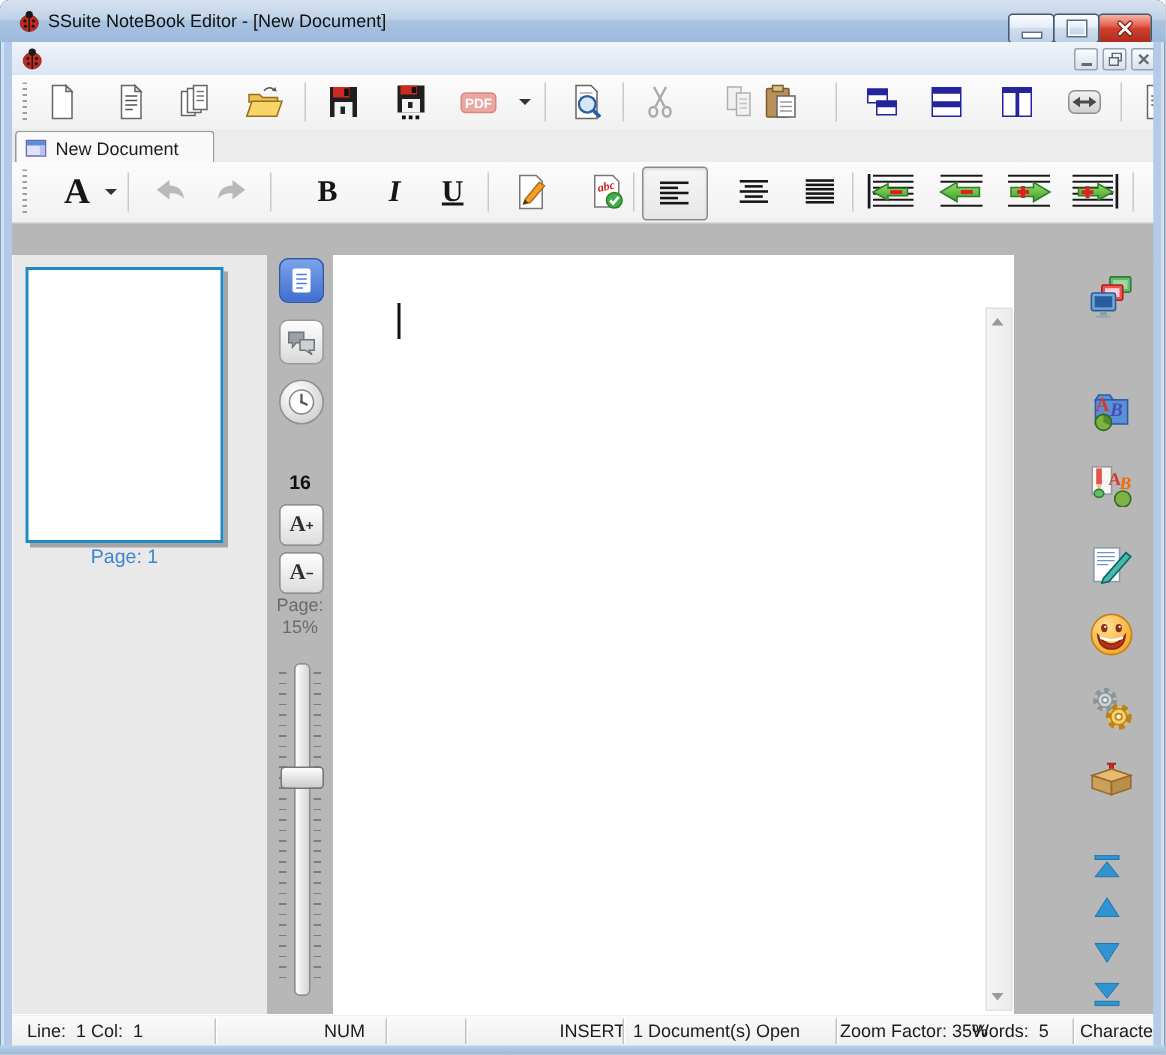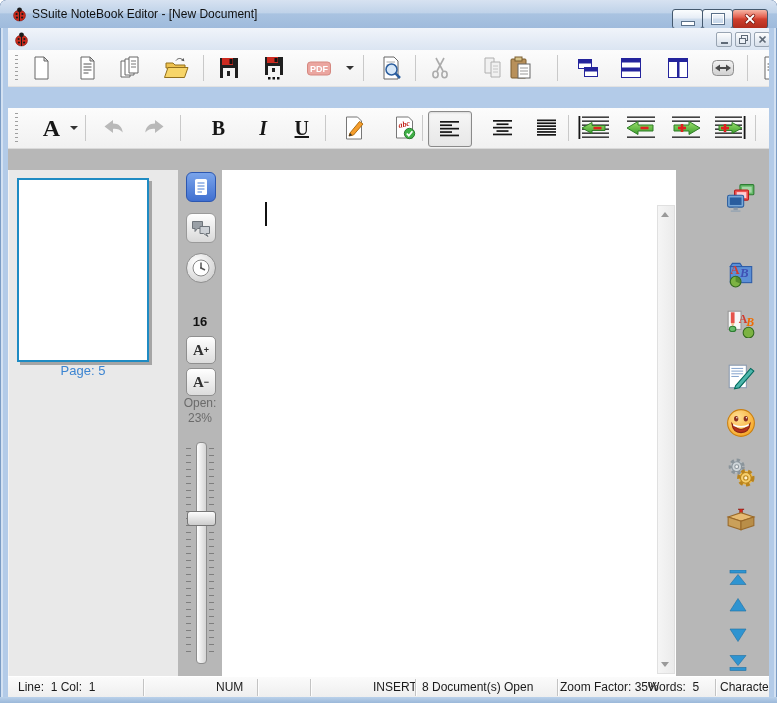--- a/index.html
+++ b/index.html
@@ -361,20 +361,30 @@
         <path d="M7 2h9l4 4v18H7z" fill="#fff" stroke="#666"></path>
         <g stroke="#555">
             <line x1="9.5" y1="9" x2="17.5" y2="9"></line>
             <line x1="9.5" y1="12" x2="17.5" y2="12"></line>
             <line x1="9.5" y1="15" x2="17.5" y2="15"></line>
           </g>
       </svg>
     </div>
   </div>
 
+  <div class="tabrow">
+    <div class="tab">
+      <svg width="14" height="12" viewBox="0 0 14 12">
+        <rect x="0.5" y="0.5" width="13" height="10.5" fill="#dfe3fa" stroke="#6a6ab0"></rect>
+        <rect x="1" y="1" width="12" height="3" fill="#5b8fd9"></rect>
+        <rect x="9.5" y="4.5" width="3.5" height="6" fill="#b8c4ee"></rect>
+      </svg>
+      <span>New Document</span>
+    </div>
+  </div>
 
   <div class="toolbar toolbar2">
     <div class="grip"></div>
 
     <div class="tb-item tb2-item" style="left:22px">
       <span class="fmt-letter font-a">A</span>
     </div>
     <div class="tb-item tb2-item" style="left:58px;width:12px">
       <span class="dd-arrow"></span>
     </div>
@@ -512,21 +522,21 @@
     </div>
     <div class="vsep vsep2" style="left:747px"></div>
   </div>
 
   <div class="band"></div>
 
   <div class="workspace">
 
     <div class="left-panel">
       <div class="page-thumb"></div>
-      <div class="page-label">Page: 5</div>
+      <div class="page-label">Page: 1</div>
     </div>
 
     <div class="tool-strip">
       <div class="mid-btn mb-doc">
         <svg width="22" height="22" viewBox="0 0 22 22">
           <rect x="5" y="3" width="12" height="16" rx="1.5" fill="#fff"></rect>
           <g stroke="#4a7fd4">
               <line x1="7.5" y1="7" x2="14.5" y2="7"></line>
               <line x1="7.5" y1="10" x2="14.5" y2="10"></line>
               <line x1="7.5" y1="13" x2="14.5" y2="13"></line>
@@ -550,22 +560,22 @@
       </div>
       <div class="fs-label">16</div>
       <div class="mid-btn mb-a mb-aplus">
         <span class="a-letter">A</span>
           <span class="sup">+</span>
       </div>
       <div class="mid-btn mb-a mb-aminus">
         <span class="a-letter">A</span>
           <span class="sup">−</span>
       </div>
-      <div class="zoom-lab zl1">Open:</div>
-      <div class="zoom-lab zl2">23%</div>
+      <div class="zoom-lab zl1">Page:</div>
+      <div class="zoom-lab zl2">15%</div>
       <div class="ticks ticks-l"></div>
       <div class="ticks ticks-r"></div>
       <div class="slider-track"></div>
       <div class="slider-thumb"></div>
     </div>
 
     <div class="editor">
       <div class="caret"></div>
       <div class="vscroll">
         <div class="sb-tri sb-up"></div>
@@ -674,21 +684,21 @@
   </div>
 
   <div class="statusbar">
     <span class="st" style="left:10px">Line:  1 Col:  1</span>
     <div class="ssep" style="left:135px"></div>
     <span class="st" style="left:208px">NUM</span>
     <div class="ssep" style="left:249px"></div>
     <div class="ssep" style="left:302px"></div>
     <span class="st" style="left:365px">INSERT</span>
     <div class="ssep" style="left:407px"></div>
-    <span class="st" style="left:414px">8 Document(s) Open</span>
+    <span class="st" style="left:414px">1 Document(s) Open</span>
     <div class="ssep" style="left:549px"></div>
     <span class="st" style="left:552px">Zoom Factor: 35%</span>
     <span class="st" style="left:640px">Words:  5</span>
     <div class="ssep" style="left:707px"></div>
     <span class="st" style="left:712px">Characters:  0</span>
   </div>
 
   <div class="frame-left"></div>
   <div class="frame-right"></div>
   <div class="frame-bottom"></div>

